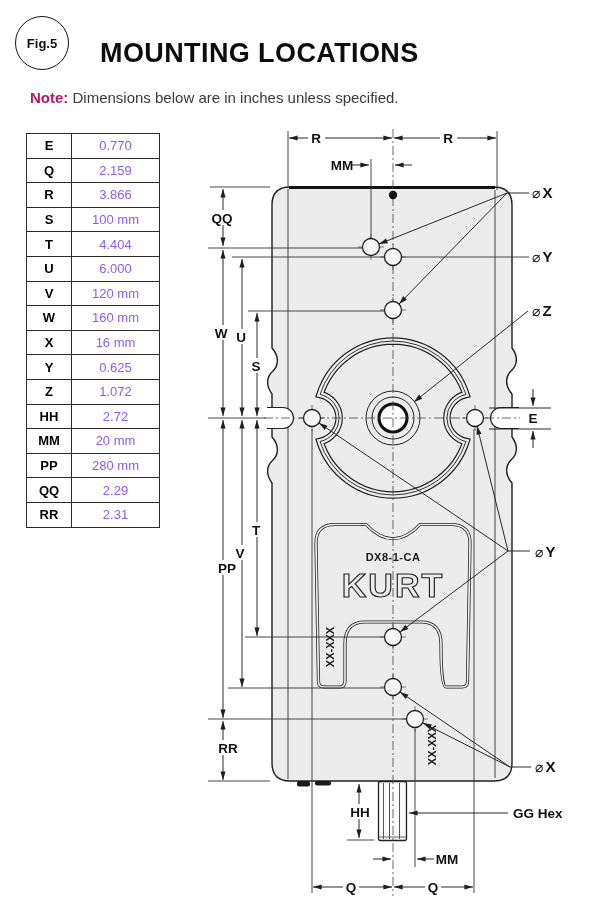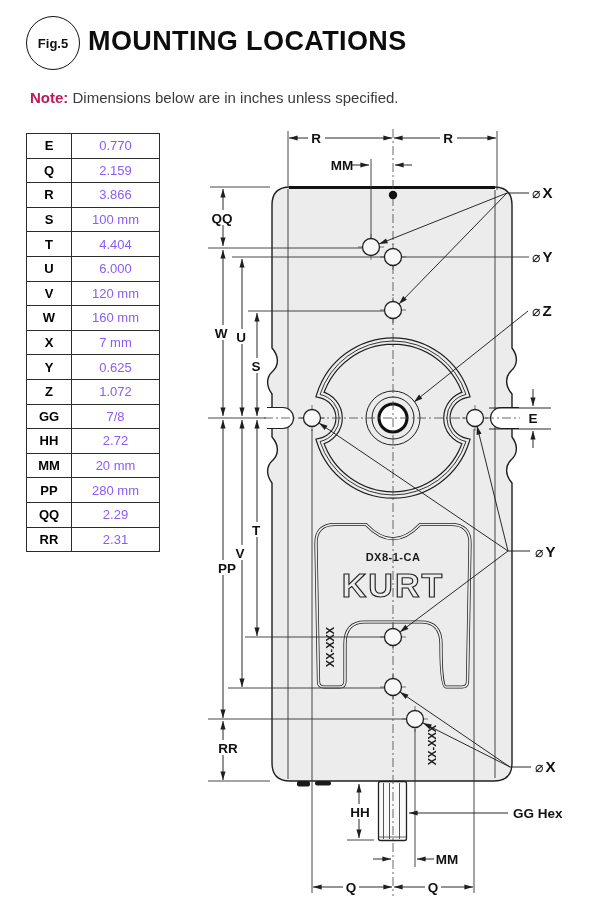--- a/index.html
+++ b/index.html
@@ -1,21 +1,21 @@
 <!DOCTYPE html>
 <html><head>
 <meta charset="utf-8">
 <style>
   html,body{margin:0;padding:0}
   body{width:600px;height:920px;background:#fff;position:relative;overflow:hidden;
        font-family:"Liberation Sans",sans-serif;color:#111}
-  .badge{position:absolute;left:26px;top:16px;width:52px;height:52px;border:1.7px solid #111;
+  .badge{position:absolute;left:15px;top:16px;width:52px;height:52px;border:1.7px solid #111;
          border-radius:50%;display:flex;align-items:center;justify-content:center;
          font-weight:bold;font-size:13px;color:#111;background:#fff}
-  h1{position:absolute;left:88px;top:26px;margin:0;font-size:27px;font-weight:bold;
+  h1{position:absolute;left:88px;top:26px;margin:12px;font-size:27px;font-weight:bold;
      letter-spacing:.4px;color:#0d0d0d;white-space:nowrap}
   .note{position:absolute;left:30px;top:89px;margin:0;font-size:15px;color:#3a3a3a;white-space:nowrap}
   .note b{color:#be185d}
   table.dim{position:absolute;left:26px;top:133px;border-collapse:collapse;background:#fff}
   table.dim td{border:1.4px solid #2b2b2b;font-size:13px;text-align:center;vertical-align:middle;
          height:23.6px;padding:0}
   td.k{width:44px;font-weight:bold;color:#000}
   td.v{width:87px;color:#8b5cf6}
   svg.draw{position:absolute;left:0;top:0}
   text{font-family:"Liberation Sans",sans-serif}
@@ -66,33 +66,29 @@
       <tr>
         <td class="k">V</td>
         <td class="v">120 mm</td>
       </tr>
       <tr>
         <td class="k">W</td>
         <td class="v">160 mm</td>
       </tr>
       <tr>
         <td class="k">X</td>
-        <td class="v">7 mm</td>
+        <td class="v">16 mm</td>
       </tr>
       <tr>
         <td class="k">Y</td>
         <td class="v">0.625</td>
       </tr>
       <tr>
         <td class="k">Z</td>
         <td class="v">1.072</td>
-      </tr>
-      <tr>
-        <td class="k">GG</td>
-        <td class="v">7/8</td>
       </tr>
       <tr>
         <td class="k">HH</td>
         <td class="v">2.72</td>
       </tr>
       <tr>
         <td class="k">MM</td>
         <td class="v">20 mm</td>
       </tr>
       <tr>

